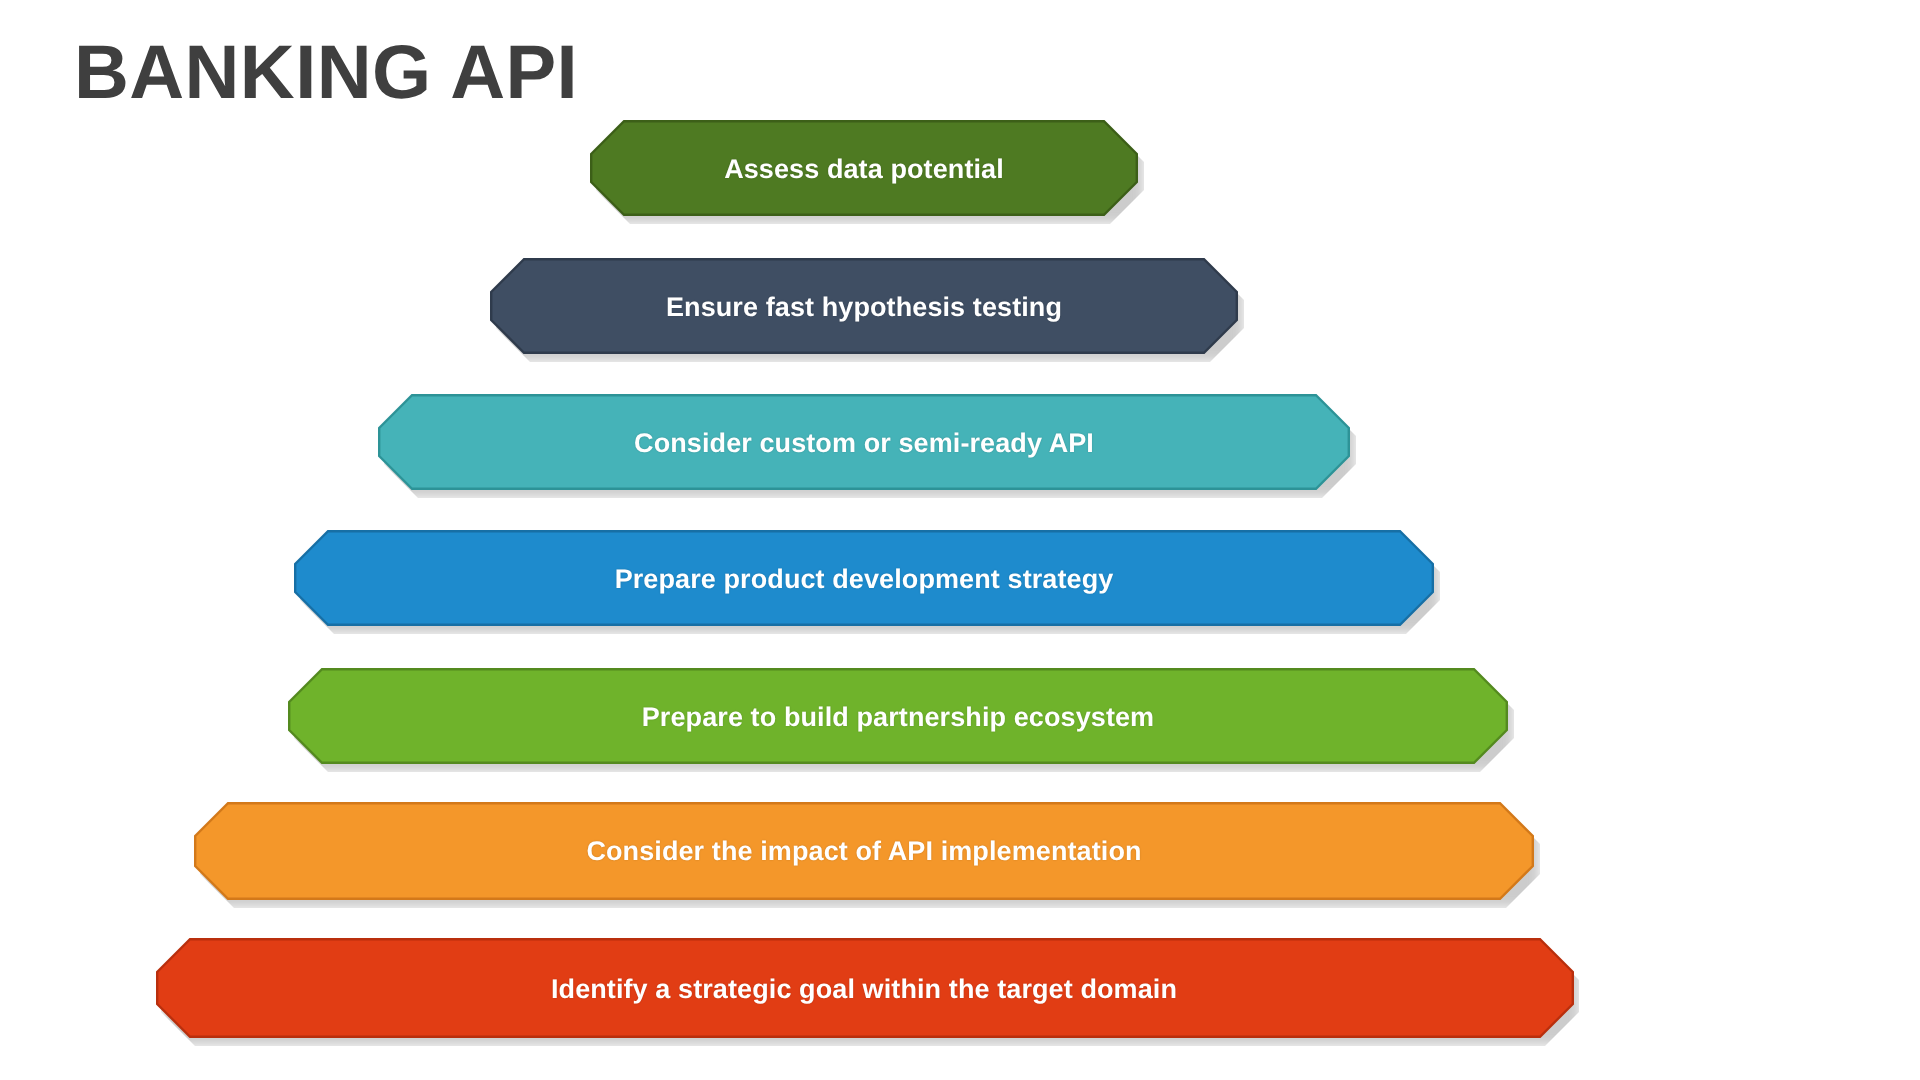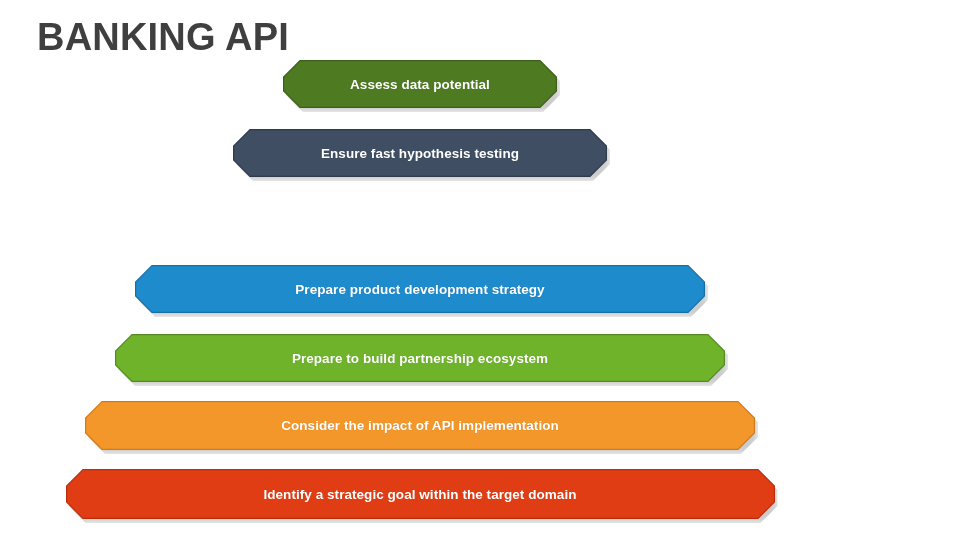--- a/index.html
+++ b/index.html
@@ -38,21 +38,21 @@
   #funnel {
     position: absolute;
     left: 0;
     top: 0;
     width: 960px;
     height: 540px;
   }
 
   .funnel-row {
     position: absolute;
-    left: 0;
+    left: 12px;
     width: 840px;
     display: flex;
     align-items: center;
     justify-content: center;
   }
 
   .funnel-bar {
     position: relative;
     display: flex;
     align-items: center;
@@ -112,30 +112,39 @@
       </div>
       <div class="funnel-row" style="top: 129px; height: 48px;">
         <div class="funnel-bar" style="width: 374px; height: 48px;">
           <div class="bar-shadow" style="clip-path: polygon(17px 0px, 357px 0px, 100% 17px, 100% 31px, 357px 100%, 17px 100%, 0px 31px, 0px 17px);"></div>
           <svg class="bar-shape" viewBox="0 0 374 48" width="374" height="48" style="z-index: 2; position: absolute;">
             <polygon points="17,0.6 357,0.6 373.4,17 373.4,31 357,47.4 17,47.4 0.6,31 0.6,17" fill="#3F4E63" stroke="#2F3B4C" stroke-width="1.2"></polygon>
           </svg>
           <div class="bar-label">Ensure fast hypothesis testing</div>
         </div>
       </div>
+      <div class="funnel-row" style="top: 197px; height: 48px;">
+        <div class="funnel-bar" style="width: 486px; height: 48px;">
+          <div class="bar-shadow" style="clip-path: polygon(17px 0px, 469px 0px, 100% 17px, 100% 31px, 469px 100%, 17px 100%, 0px 31px, 0px 17px);"></div>
+          <svg class="bar-shape" viewBox="0 0 486 48" width="486" height="48" style="z-index: 2; position: absolute;">
+            <polygon points="17,0.6 469,0.6 485.4,17 485.4,31 469,47.4 17,47.4 0.6,31 0.6,17" fill="#45B3B8" stroke="#2D9397" stroke-width="1.2"></polygon>
+          </svg>
+          <div class="bar-label">Consider custom or semi-ready API</div>
+        </div>
+      </div>
       <div class="funnel-row" style="top: 265px; height: 48px; align-items: flex-end;">
         <div class="funnel-bar" style="width: 570px; height: 48px;">
           <div class="bar-shadow" style="clip-path: polygon(17px 0px, 553px 0px, 100% 17px, 100% 31px, 553px 100%, 17px 100%, 0px 31px, 0px 17px);"></div>
           <svg class="bar-shape" viewBox="0 0 570 48" width="570" height="48" style="z-index: 2; position: absolute;">
             <polygon points="17,0.6 553,0.6 569.4,17 569.4,31 553,47.4 17,47.4 0.6,31 0.6,17" fill="#1E8BCD" stroke="#176FA5" stroke-width="1.2"></polygon>
           </svg>
           <div class="bar-label">Prepare product development strategy</div>
         </div>
       </div>
-      <div class="funnel-row" style="top: 334px; height: 48px;">
+      <div class="funnel-row" style="top: 334px; height: 48px; margin-left: 17px;">
         <div class="funnel-bar" style="width: 610px; height: 48px;">
           <div class="bar-shadow" style="clip-path: polygon(17px 0px, 593px 0px, 100% 17px, 100% 31px, 593px 100%, 17px 100%, 0px 31px, 0px 17px);"></div>
           <svg class="bar-shape" viewBox="0 0 610 48" width="610" height="48" style="z-index: 2; position: absolute;">
             <polygon points="17,0.6 593,0.6 609.4,17 609.4,31 593,47.4 17,47.4 0.6,31 0.6,17" fill="#6FB32B" stroke="#548A1F" stroke-width="1.2"></polygon>
           </svg>
           <div class="bar-label">Prepare to build partnership ecosystem</div>
         </div>
       </div>
       <div class="funnel-row" style="top: 401px; height: 49px;">
         <div class="funnel-bar" style="width: 670px; height: 49px;">

